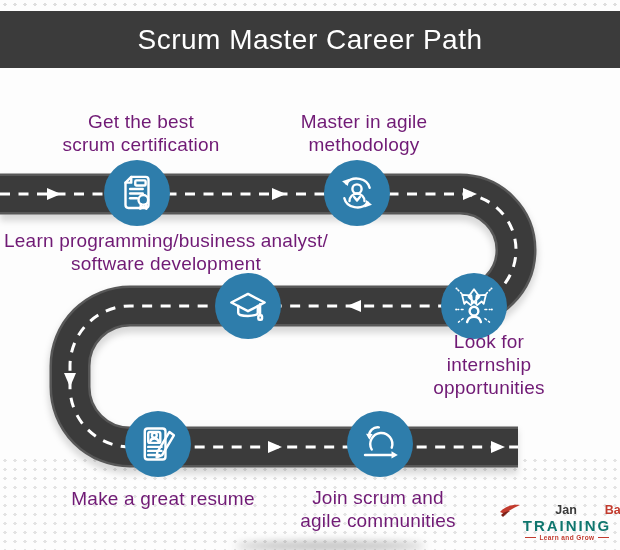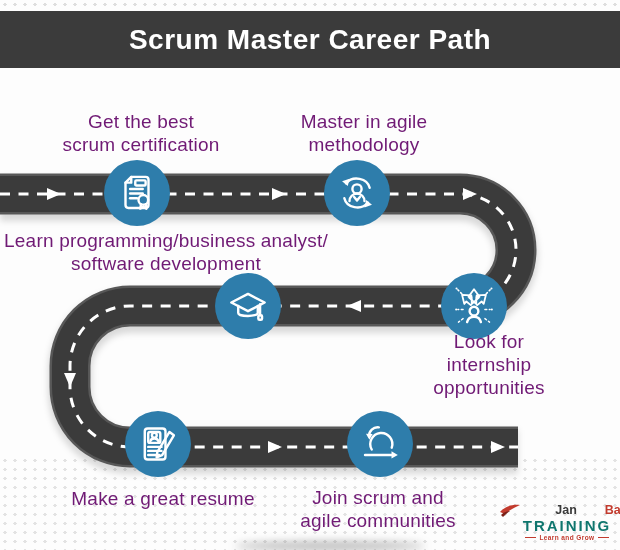--- a/index.html
+++ b/index.html
@@ -7,21 +7,21 @@
        background:#fdfdfd;font-family:"Liberation Sans",sans-serif;}
 
   .halftone{position:absolute;left:0;width:620px;pointer-events:none;
     background-image:radial-gradient(circle,#dedede 1.5px,rgba(0,0,0,0) 1.7px);
     background-size:10px 9px;}
   .halftone.top{top:0;height:12px;}
   .halftone.bottom{top:456px;height:94px;opacity:.85;}
 
   .banner{position:absolute;left:0;top:11px;width:620px;height:57px;
     background:#3b3b3b;display:flex;align-items:center;justify-content:center;}
-  .banner h1{margin:0;color:#ffffff;font-size:28px;font-weight:700;letter-spacing:.5px;}
+  .banner h1{margin:0;color:#ffffff;font-size:28px;font-weight:400;letter-spacing:.5px;}
 
   .road-svg{position:absolute;left:0;top:0;}
 
   .node{position:absolute;width:66px;height:66px;border-radius:50%;
     background:#2e7dab;transform:translate(-50%,-50%);
     display:flex;align-items:center;justify-content:center;}
   .node svg{stroke:#ffffff;fill:none;stroke-width:2.1;
     stroke-linecap:round;stroke-linejoin:round;}
 
   .label{position:absolute;transform:translate(-50%,-50%);

